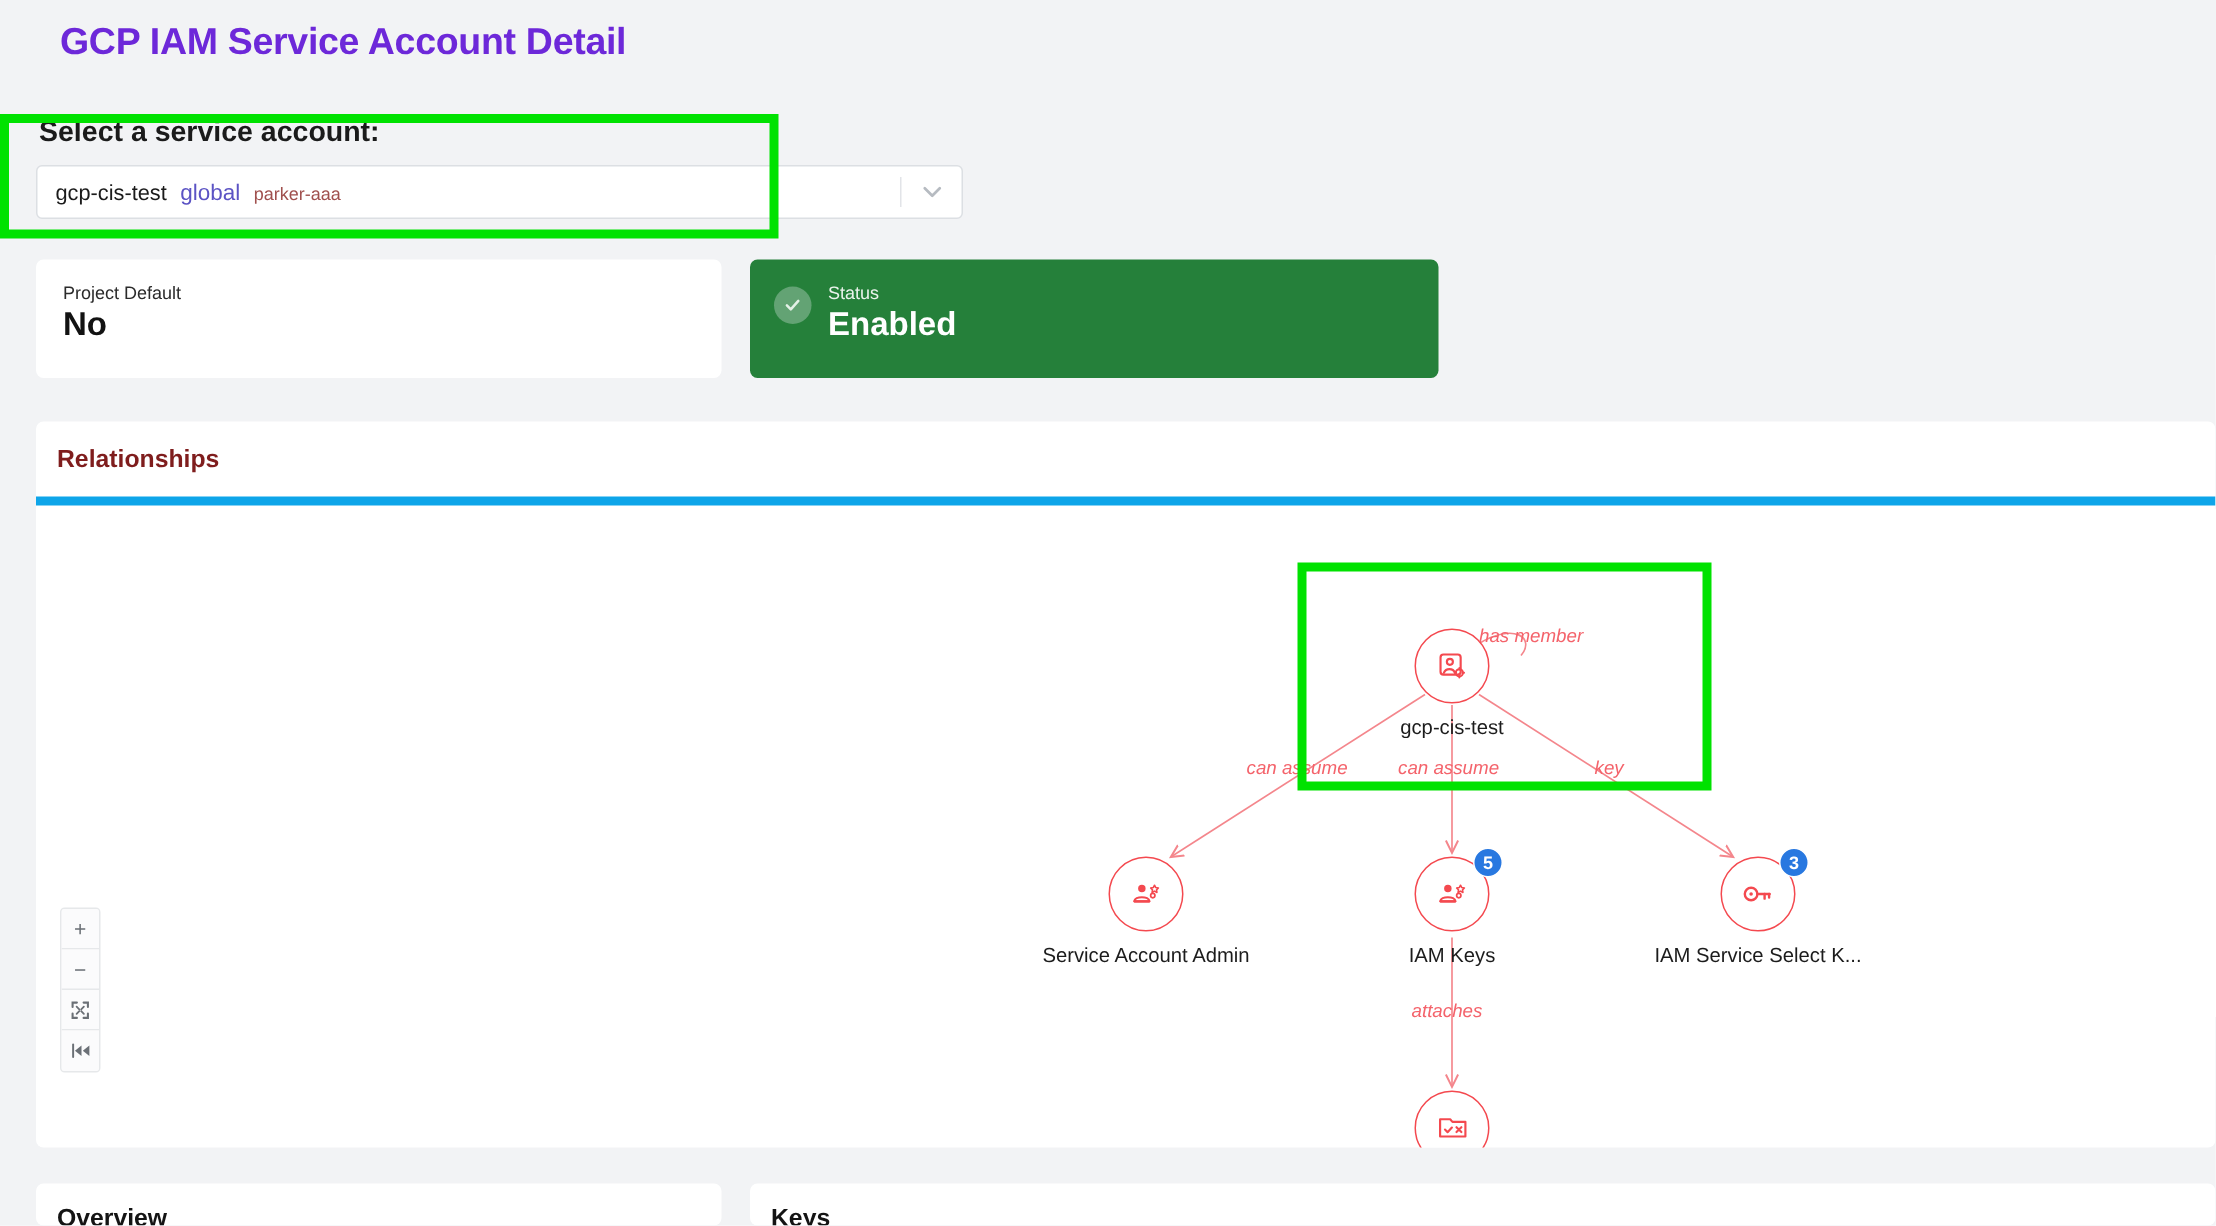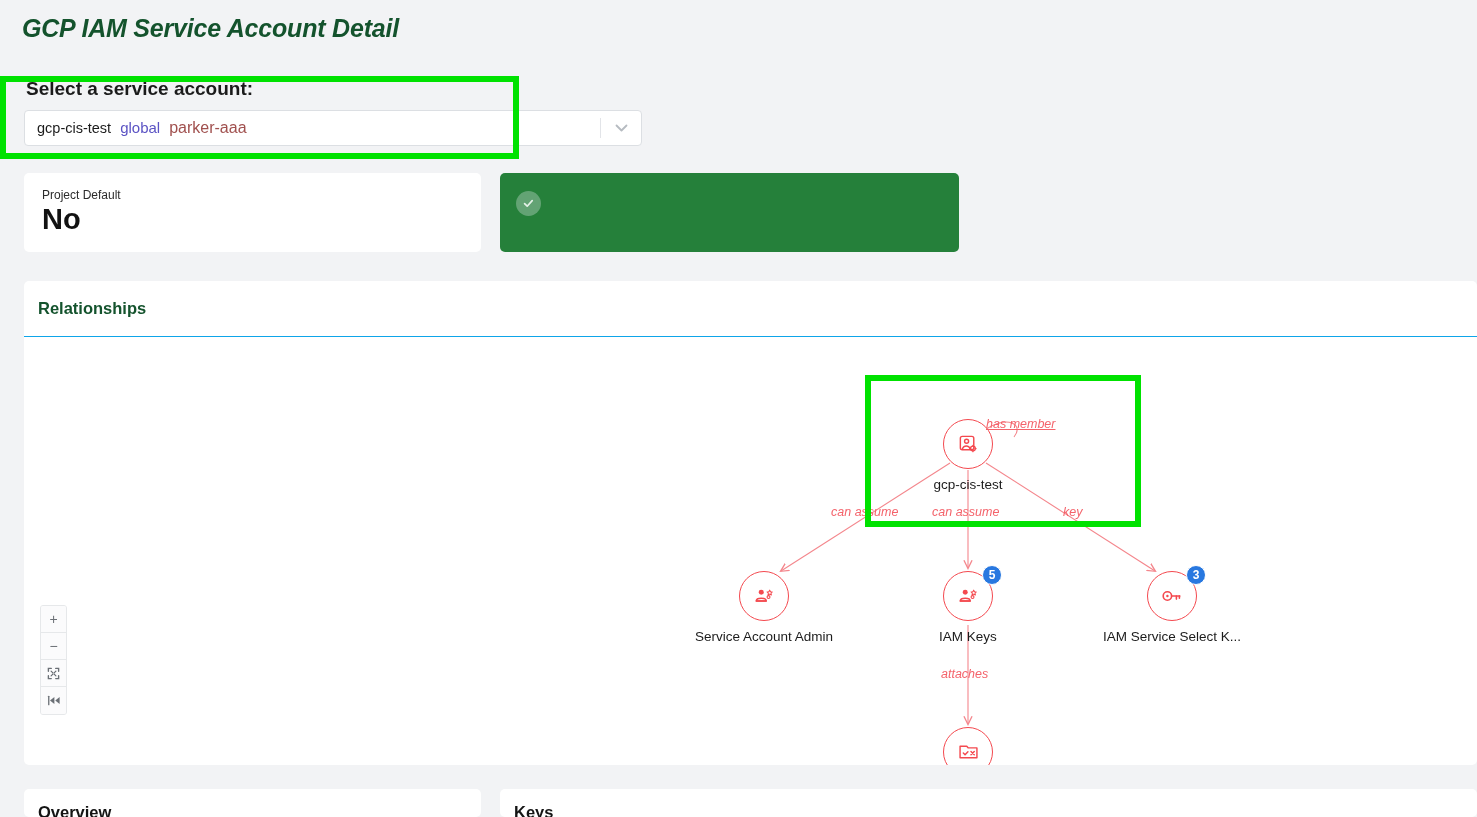--- a/index.html
+++ b/index.html
@@ -7,24 +7,23 @@
     margin: 0; padding: 0;
     width: 1477px; height: 817px;
     background: #f2f3f5;
     font-family: "Liberation Sans", sans-serif;
     overflow: hidden;
   }
   .page { position: relative; width: 1477px; height: 817px; }
 
   
   .page-title {
-    position: absolute; left: 22px; top: 14px;
-    font-size: 25px; font-weight: bold; color: #14532d;
+    position: absolute; left: 40px; top: 14px;
+    font-size: 25px; font-weight: bold; color: #6d28d9;
     letter-spacing: -0.2px;
-    font-style: italic;
   }
 
   
   .selector-block { position: absolute; left: 24px; top: 78px; width: 620px; }
   .selector-label {
     font-size: 19px; font-weight: bold; color: #1b1b1b;
     margin: 0 0 10px 2px;
   }
   .select-control {
     position: relative;
@@ -34,21 +33,21 @@
     border-radius: 4px;
     display: flex; align-items: center;
   }
   .select-value {
     display: flex; align-items: baseline; gap: 9px;
     padding-left: 12px; flex: 1;
     white-space: nowrap; overflow: hidden;
   }
   .sv-name { font-size: 14.5px; color: #1b1b1b; }
   .sv-scope { font-size: 15px; color: #5b53c4; }
-  .sv-project { font-size: 16px; color: #a0504e; }
+  .sv-project { font-size: 12px; color: #a0504e; }
   .select-divider { width: 1px; height: 20px; background: #e2e4e8; }
   .select-chevron {
     width: 40px; height: 100%;
     display: flex; align-items: center; justify-content: center;
   }
   .select-chevron svg { display: block; }
 
   
   .hl-selector {
     position: absolute; left: 0px; top: 76px;
@@ -68,40 +67,40 @@
     left: 0; width: 457px; height: 79px;
     background: #ffffff;
   }
   .stat-status {
     left: 476px; width: 459px; height: 79px;
     background: #25803a;
     display: flex; gap: 11px; align-items: flex-start;
     padding: 16px 18px 0 16px;
   }
   .stat-caption { font-size: 12px; color: #2b2b2b; line-height: 1.1; }
-  .stat-value { font-size: 29px; font-weight: bold; color: #121212; margin-top: 1px; }
+  .stat-value { font-size: 22px; font-weight: bold; color: #121212; margin-top: 1px; }
   .stat-status .stat-caption { color: #eaf3ec; }
   .stat-status .stat-value { color: #ffffff; }
   .status-check {
     flex: 0 0 auto; width: 25px; height: 25px; margin-top: 2px;
     border-radius: 50%; background: #63a374;
     display: flex; align-items: center; justify-content: center;
   }
 
   
   .rel-card {
     position: absolute; left: 24px; top: 281px;
     width: 1453px; height: 484px;
     background: #ffffff; border-radius: 5px;
   }
   .rel-header {
     height: 56px; display: flex; align-items: center;
     padding-left: 14px;
-    border-bottom: 1px solid #0ea5e9;
-    font-size: 16.5px; font-weight: bold; color: #14532d;
+    border-bottom: 6px solid #0ea5e9;
+    font-size: 16.5px; font-weight: bold; color: #7f1d1d;
   }
   .graph-area { position: relative; width: 100%; height: 428px; overflow: hidden; }
 
   
   .node { position: absolute; width: 0; height: 0; }
   .node-circle {
     position: absolute; left: -25px; top: -25px;
     width: 50px; height: 50px;
     border: 1.6px solid #f4494f; border-radius: 50%;
     background: #fff;
@@ -196,20 +195,24 @@
     <div class="stat-card stat-default">
       <div class="stat-caption">Project Default</div>
       <div class="stat-value">No</div>
     </div>
     <div class="stat-card stat-status">
       <div class="status-check">
         <svg width="15" height="15" viewBox="0 0 15 15">
             <path d="M3.6 7.6 L6.2 10.2 L11.2 4.6" fill="none" stroke="#e4f1e7" stroke-width="1.7" stroke-linecap="round" stroke-linejoin="round"></path>
           </svg>
       </div>
+      <div>
+        <div class="stat-caption">Status</div>
+        <div class="stat-value">Enabled</div>
+      </div>
     </div>
   </div>
 
   <div class="rel-card">
     <div class="rel-header">Relationships</div>
 
     <div class="graph-area">
 
       <svg class="graph-svg" viewBox="0 0 1453 428" preserveAspectRatio="none">
         <defs>
@@ -286,21 +289,21 @@
         <div class="node-circle">
           <svg width="23" height="23" viewBox="0 0 24 24">
             <path d="M3.2 7.2 v10.2 h17.6 V7.2 h-9 l-1.6 -1.8 h-7 Z" fill="none" stroke="#f4494f" stroke-width="1.5" stroke-linejoin="round"></path>
             <path d="M6.6 12.6 l1.8 1.8 3 -3.2" fill="none" stroke="#f4494f" stroke-width="1.5" stroke-linecap="round" stroke-linejoin="round"></path>
             <path d="M14.6 10.9 l3.4 3.4 M18 10.9 l-3.4 3.4" stroke="#f4494f" stroke-width="1.5" stroke-linecap="round"></path>
           </svg>
         </div>
 
       </div>
 
-      <div class="edge-label" style="left:962px; top:80px; width:60px; line-height:1.15;text-decoration:underline;"><span>has member</span></div>
+      <div class="edge-label" style="left:962px; top:80px; width:60px; line-height:1.15;"><span>has member</span></div>
       <div class="edge-label" style="left:807px; top:168px;">can assume</div>
       <div class="edge-label" style="left:908px; top:168px;">can assume</div>
       <div class="edge-label" style="left:1039px; top:168px;">key</div>
       <div class="edge-label" style="left:917px; top:330px;">attaches</div>
 
       <div class="hl-graph"></div>
 
       <div class="graph-controls">
         <div class="gc-btn">+</div>
         <div class="gc-btn">−</div>

